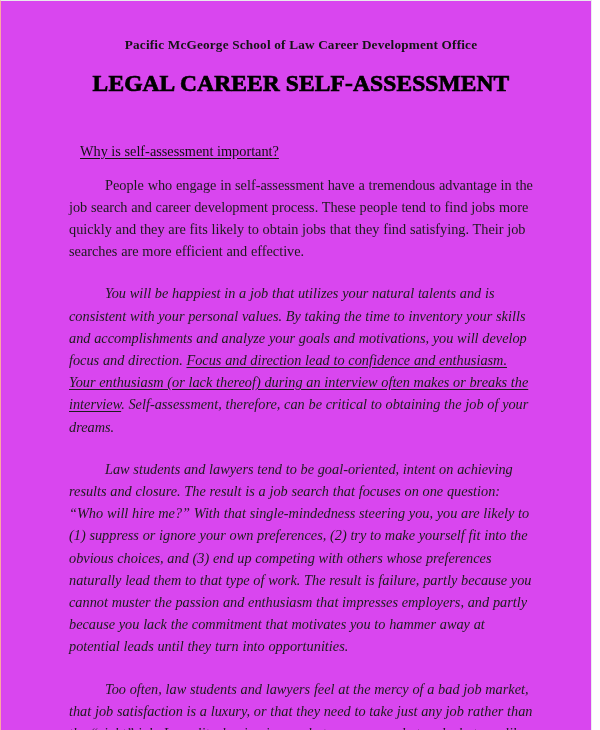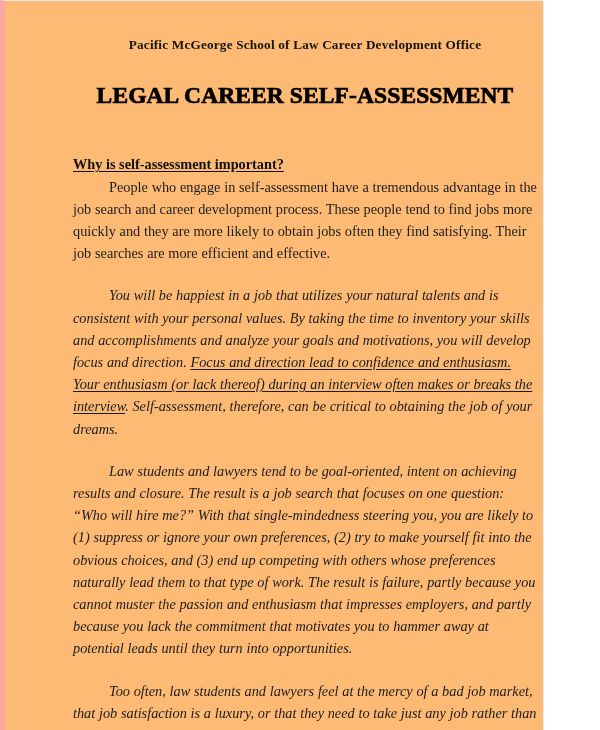--- a/index.html
+++ b/index.html
@@ -10,26 +10,26 @@
   body {
     width: 600px;
     height: 730px;
     overflow: hidden;
     font-family: "Liberation Serif", "DejaVu Serif", serif;
     color: #1a1a1a;
   }
 
   .page {
     position: relative;
-    width: 544px;
+    width: 592px;
     height: 730px;
     box-sizing: border-box;
-    background: #fdba74;
+    background: #d946ef;
     border-top: 1px solid #e9e9ec;
-    border-left: 5px solid #fca5a5;
+    border-left: 1px solid #fca5a5;
     border-right: 1px solid #ececef;
   }
 
   .page-inner {
     position: absolute;
     left: 68px;
     top: 0;
     width: 464px;
   }
 
@@ -38,36 +38,36 @@
     padding-top: 36px;
     text-align: center;
     font-size: 13.2px;
     font-weight: bold;
     letter-spacing: 0.2px;
     color: #141414;
     line-height: 1.25;
   }
 
   .doc-title {
-    margin: 12px;
+    margin: 0;
     padding-top: 16px;
     text-align: center;
     font-size: 23.5px;
     font-weight: bold;
     letter-spacing: 0.1px;
     color: #000000;
     line-height: 1.18;
     -webkit-text-stroke: 0.7px #000000;
   }
 
   .section-heading {
-    margin: 0;
+    margin: 11px;
     padding-top: 34px;
     font-size: 14.3px;
-    font-weight: bold;
+    font-weight: normal;
     text-decoration: underline;
     text-underline-offset: 2px;
     color: #111111;
     line-height: 1.35;
     display: block;
   }
 
   .para {
     margin: 0;
     font-size: 14.3px;
@@ -91,21 +91,21 @@
 
 <div class="page">
   <div class="page-inner">
 
     <div class="doc-subtitle">Pacific McGeorge School of Law Career Development Office</div>
 
     <h1 class="doc-title">LEGAL CAREER SELF-ASSESSMENT</h1>
 
     <h2 class="section-heading">Why is self-assessment important?</h2>
 
-    <p class="para gap-sm">People who engage in self-assessment have a tremendous advantage in the job search and career development process.  These people tend to find jobs more quickly and they are more likely to obtain jobs often they find satisfying.  Their job searches are more efficient and effective.</p>
+    <p class="para gap-sm">People who engage in self-assessment have a tremendous advantage in the job search and career development process.  These people tend to find jobs more quickly and they are fits likely to obtain jobs that they find satisfying.  Their job searches are more efficient and effective.</p>
 
     <p class="para gap-lg">
       <span>You will be happiest in a job that utilizes your natural talents and is consistent with your personal values.  By taking the time to inventory your skills and accomplishments and analyze your goals and motivations, you will develop focus and direction.  </span><span class="u">Focus and direction lead to confidence and enthusiasm.  Your enthusiasm (or lack thereof) during an interview often makes or breaks the interview</span><span>.  Self-assessment, therefore, can be critical to obtaining the job of your dreams.</span>
     </p>
 
     <p class="para gap-lg">Law students and lawyers tend to be goal-oriented, intent on achieving results and closure.  The result is a job search that focuses on one question:  “Who will hire me?”  With that single-mindedness steering you, you are likely to (1) suppress or ignore your own preferences, (2) try to make yourself fit into the obvious choices, and (3) end up competing with others whose preferences naturally lead them to that type of work.  The result is failure, partly because you cannot muster the passion and enthusiasm that impresses employers, and partly because you lack the commitment that motivates you to hammer away at potential leads until they turn into opportunities.</p>
 
     <p class="para gap-lg">Too often, law students and lawyers feel at the mercy of a bad job market, that job satisfaction is a luxury, or that they need to take just any job rather than the “right” job.  In reality, honing in on what you are good at and what you like frequently has a greater impact on your job search than whether the job market is “good” or “bad.”  In addition, you will be most effective in obtaining and excelling in a job that uses your natural talents and fits with your values, the same qualities that lead to job satisfaction.</p>
 
   </div>

